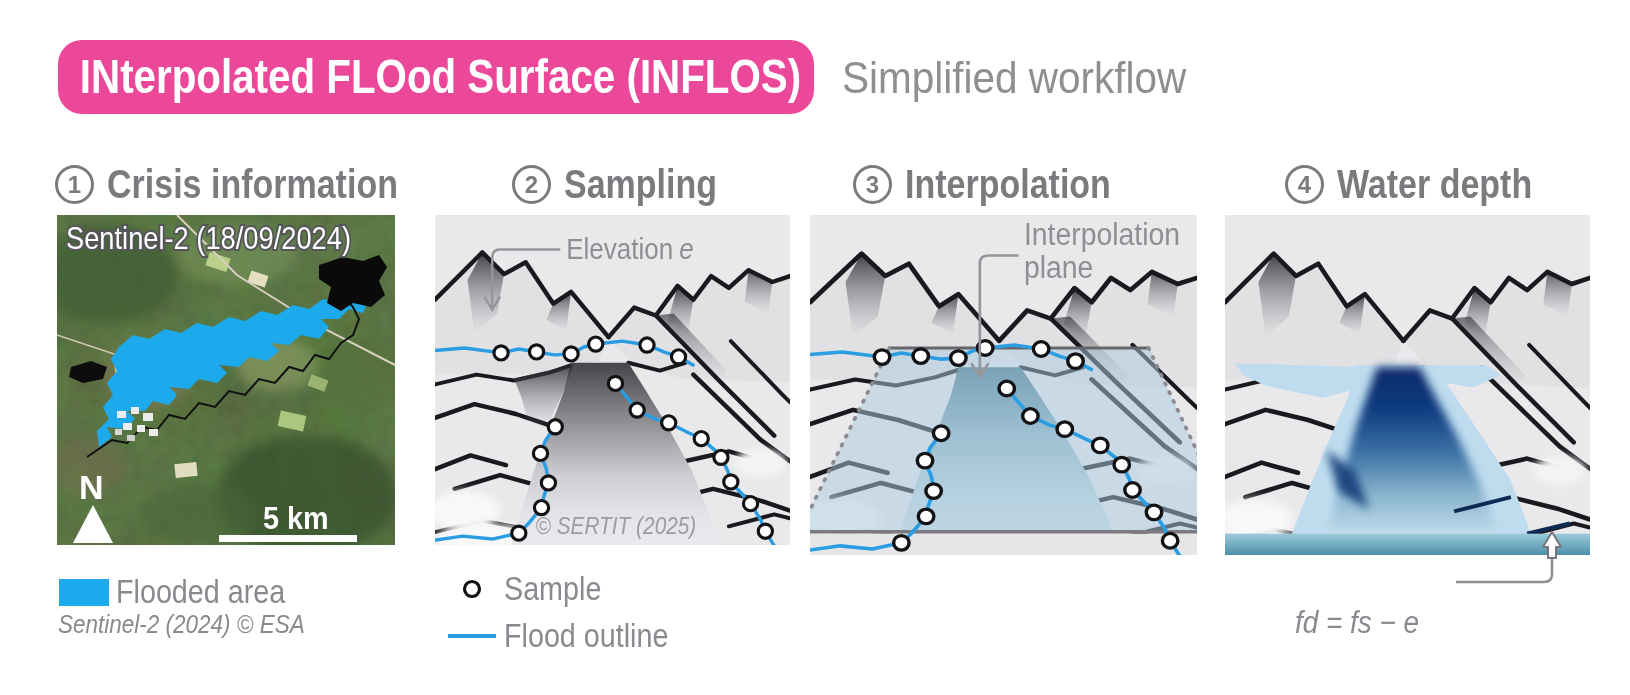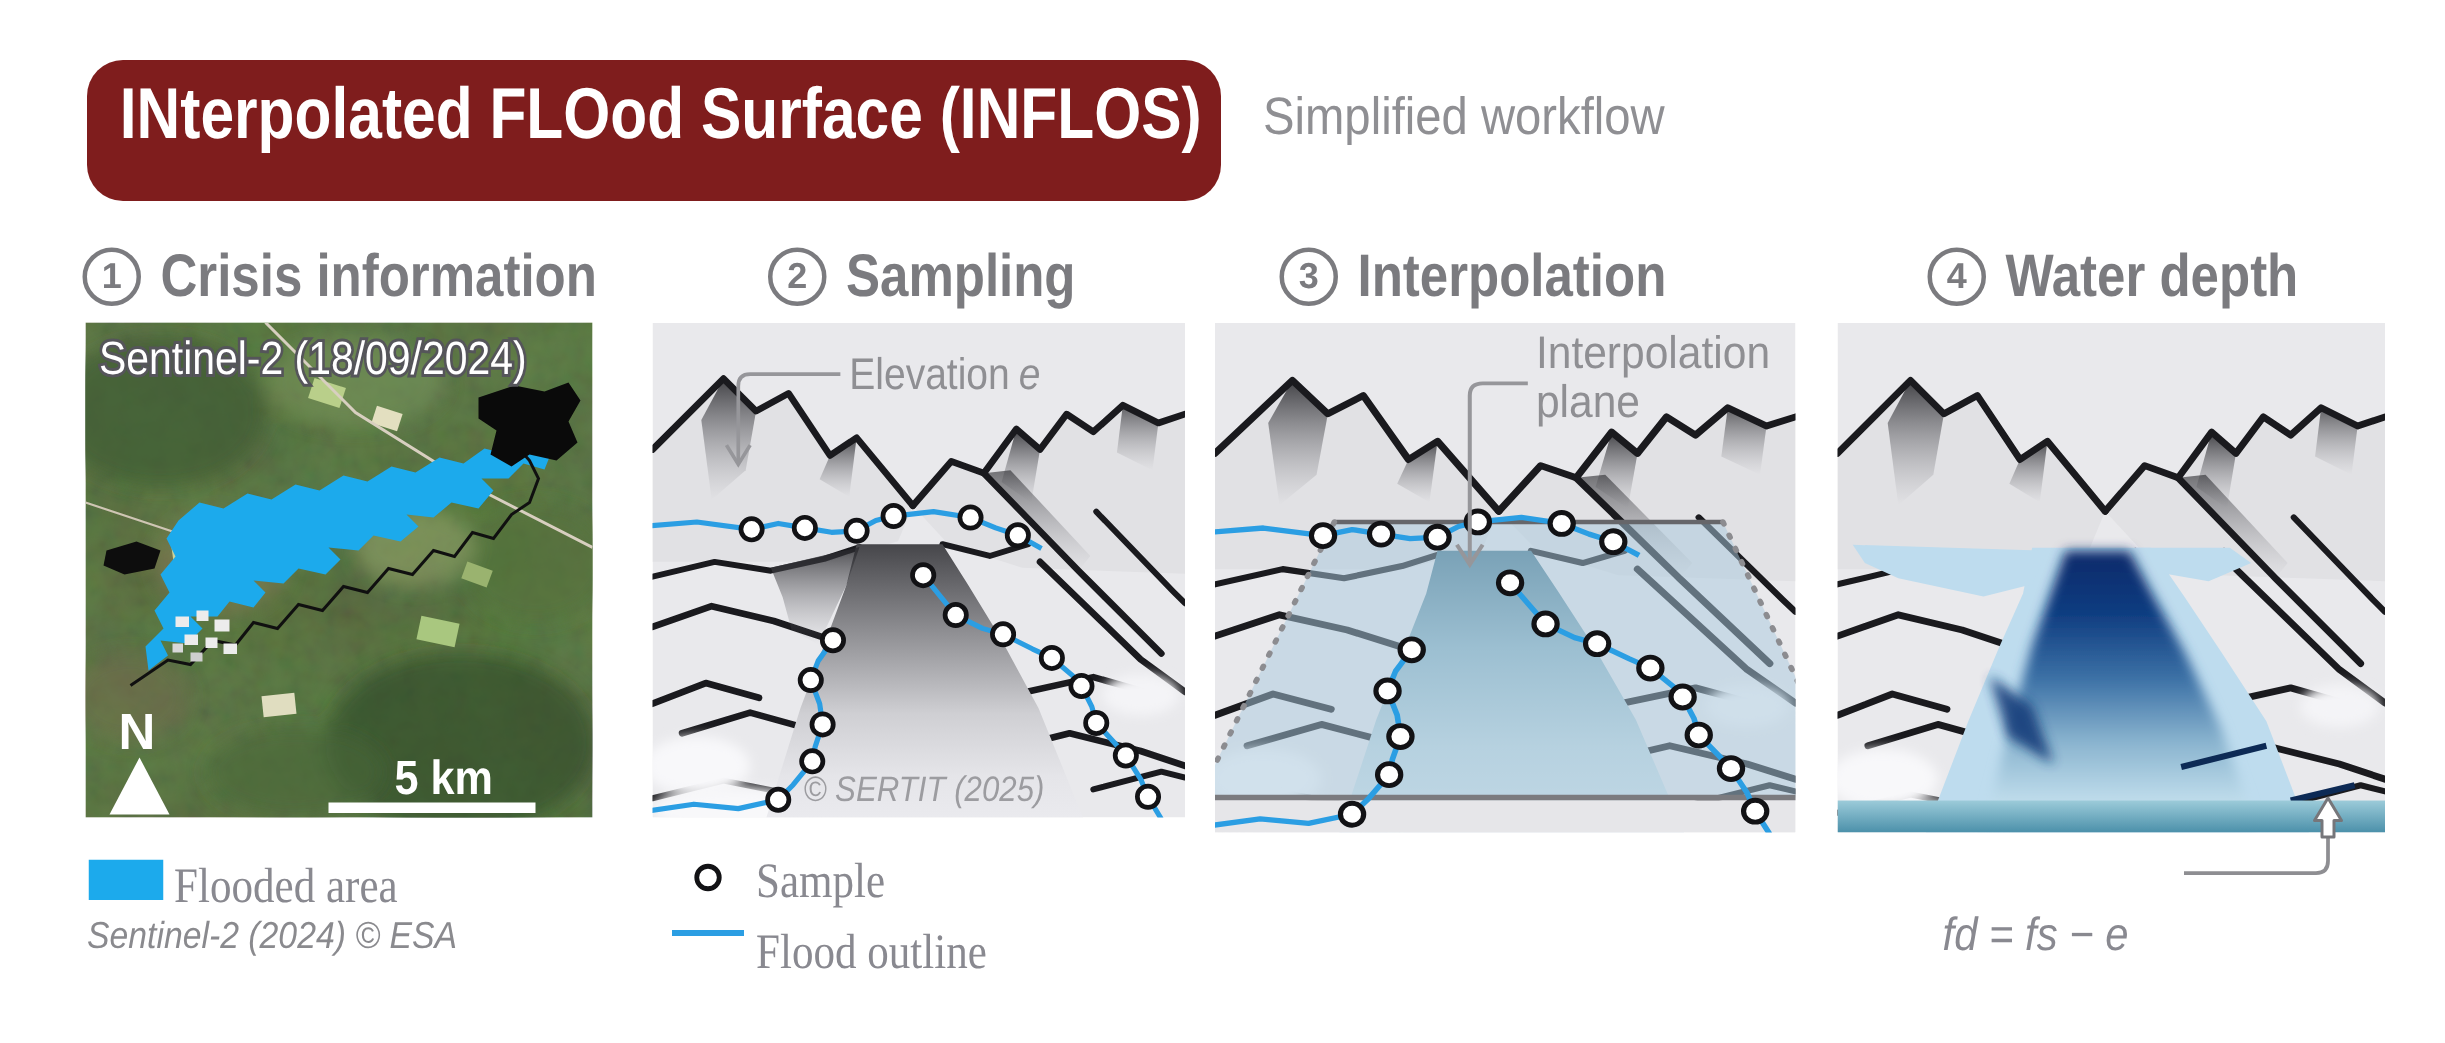--- a/index.html
+++ b/index.html
@@ -1,33 +1,33 @@
 <!DOCTYPE html>
 <html><head>
 <meta charset="utf-8">
 <style>
   html,body{margin:0;padding:0;background:#ffffff;}
   .page{position:relative;width:1630px;height:695px;background:#fff;overflow:hidden;
         font-family:"Liberation Sans","DejaVu Sans",sans-serif;}
   .abs{position:absolute;}
   
-  .badge{left:58px;top:40px;width:756px;height:94px;background:#7f1d1d;border-radius:24px;}
+  .badge{left:58px;top:40px;width:756px;height:74px;background:#ec4899;border-radius:24px;}
   .badge-label{display:inline-block;padding-left:26px;line-height:74px;font-size:48px;font-weight:bold;
         color:#ffffff;white-space:nowrap;transform:scaleX(.84);transform-origin:left center;}
-  .subtitle{left:842px;top:40px;height:74px;line-height:76px;font-size:35px;color:#8f8f93;
+  .subtitle{left:842px;top:40px;height:74px;line-height:76px;font-size:45px;color:#8f8f93;
         white-space:nowrap;}
   .subtitle span{display:inline-block;transform:scaleX(.9);transform-origin:left center;}
   
   .step{position:absolute;top:162px;display:flex;align-items:center;gap:13px;color:#7b7b7f;}
   .step-num{flex:0 0 auto;width:33px;height:33px;border:3.5px solid #7b7b7f;border-radius:50%;
         display:flex;align-items:center;justify-content:center;font-weight:bold;font-size:24px;}
   .step-label{font-size:40px;font-weight:bold;white-space:nowrap;transform:scaleX(.85);
         transform-origin:left center;}
   
-  .leg-row{position:absolute;display:flex;align-items:flex-start;font-family:Liberation Serif, serif;}
+  .leg-row{position:absolute;display:flex;align-items:center;}
   .leg-ico{width:64px;display:flex;justify-content:center;align-items:center;flex:0 0 auto;}
   .leg-label{font-size:33px;color:#898990;white-space:nowrap;transform:scaleX(.87);
         transform-origin:left center;}
   .leg-label i{font-style:italic;}
   .credit{position:absolute;font-size:25px;font-style:italic;color:#8a8a8e;white-space:nowrap;
         transform:scaleX(.9);transform-origin:left center;}
   .formula{position:absolute;font-size:31px;font-style:italic;color:#898990;white-space:nowrap;
         transform:scaleX(.9);transform-origin:left center;}
   svg{display:block;}
 </style>

